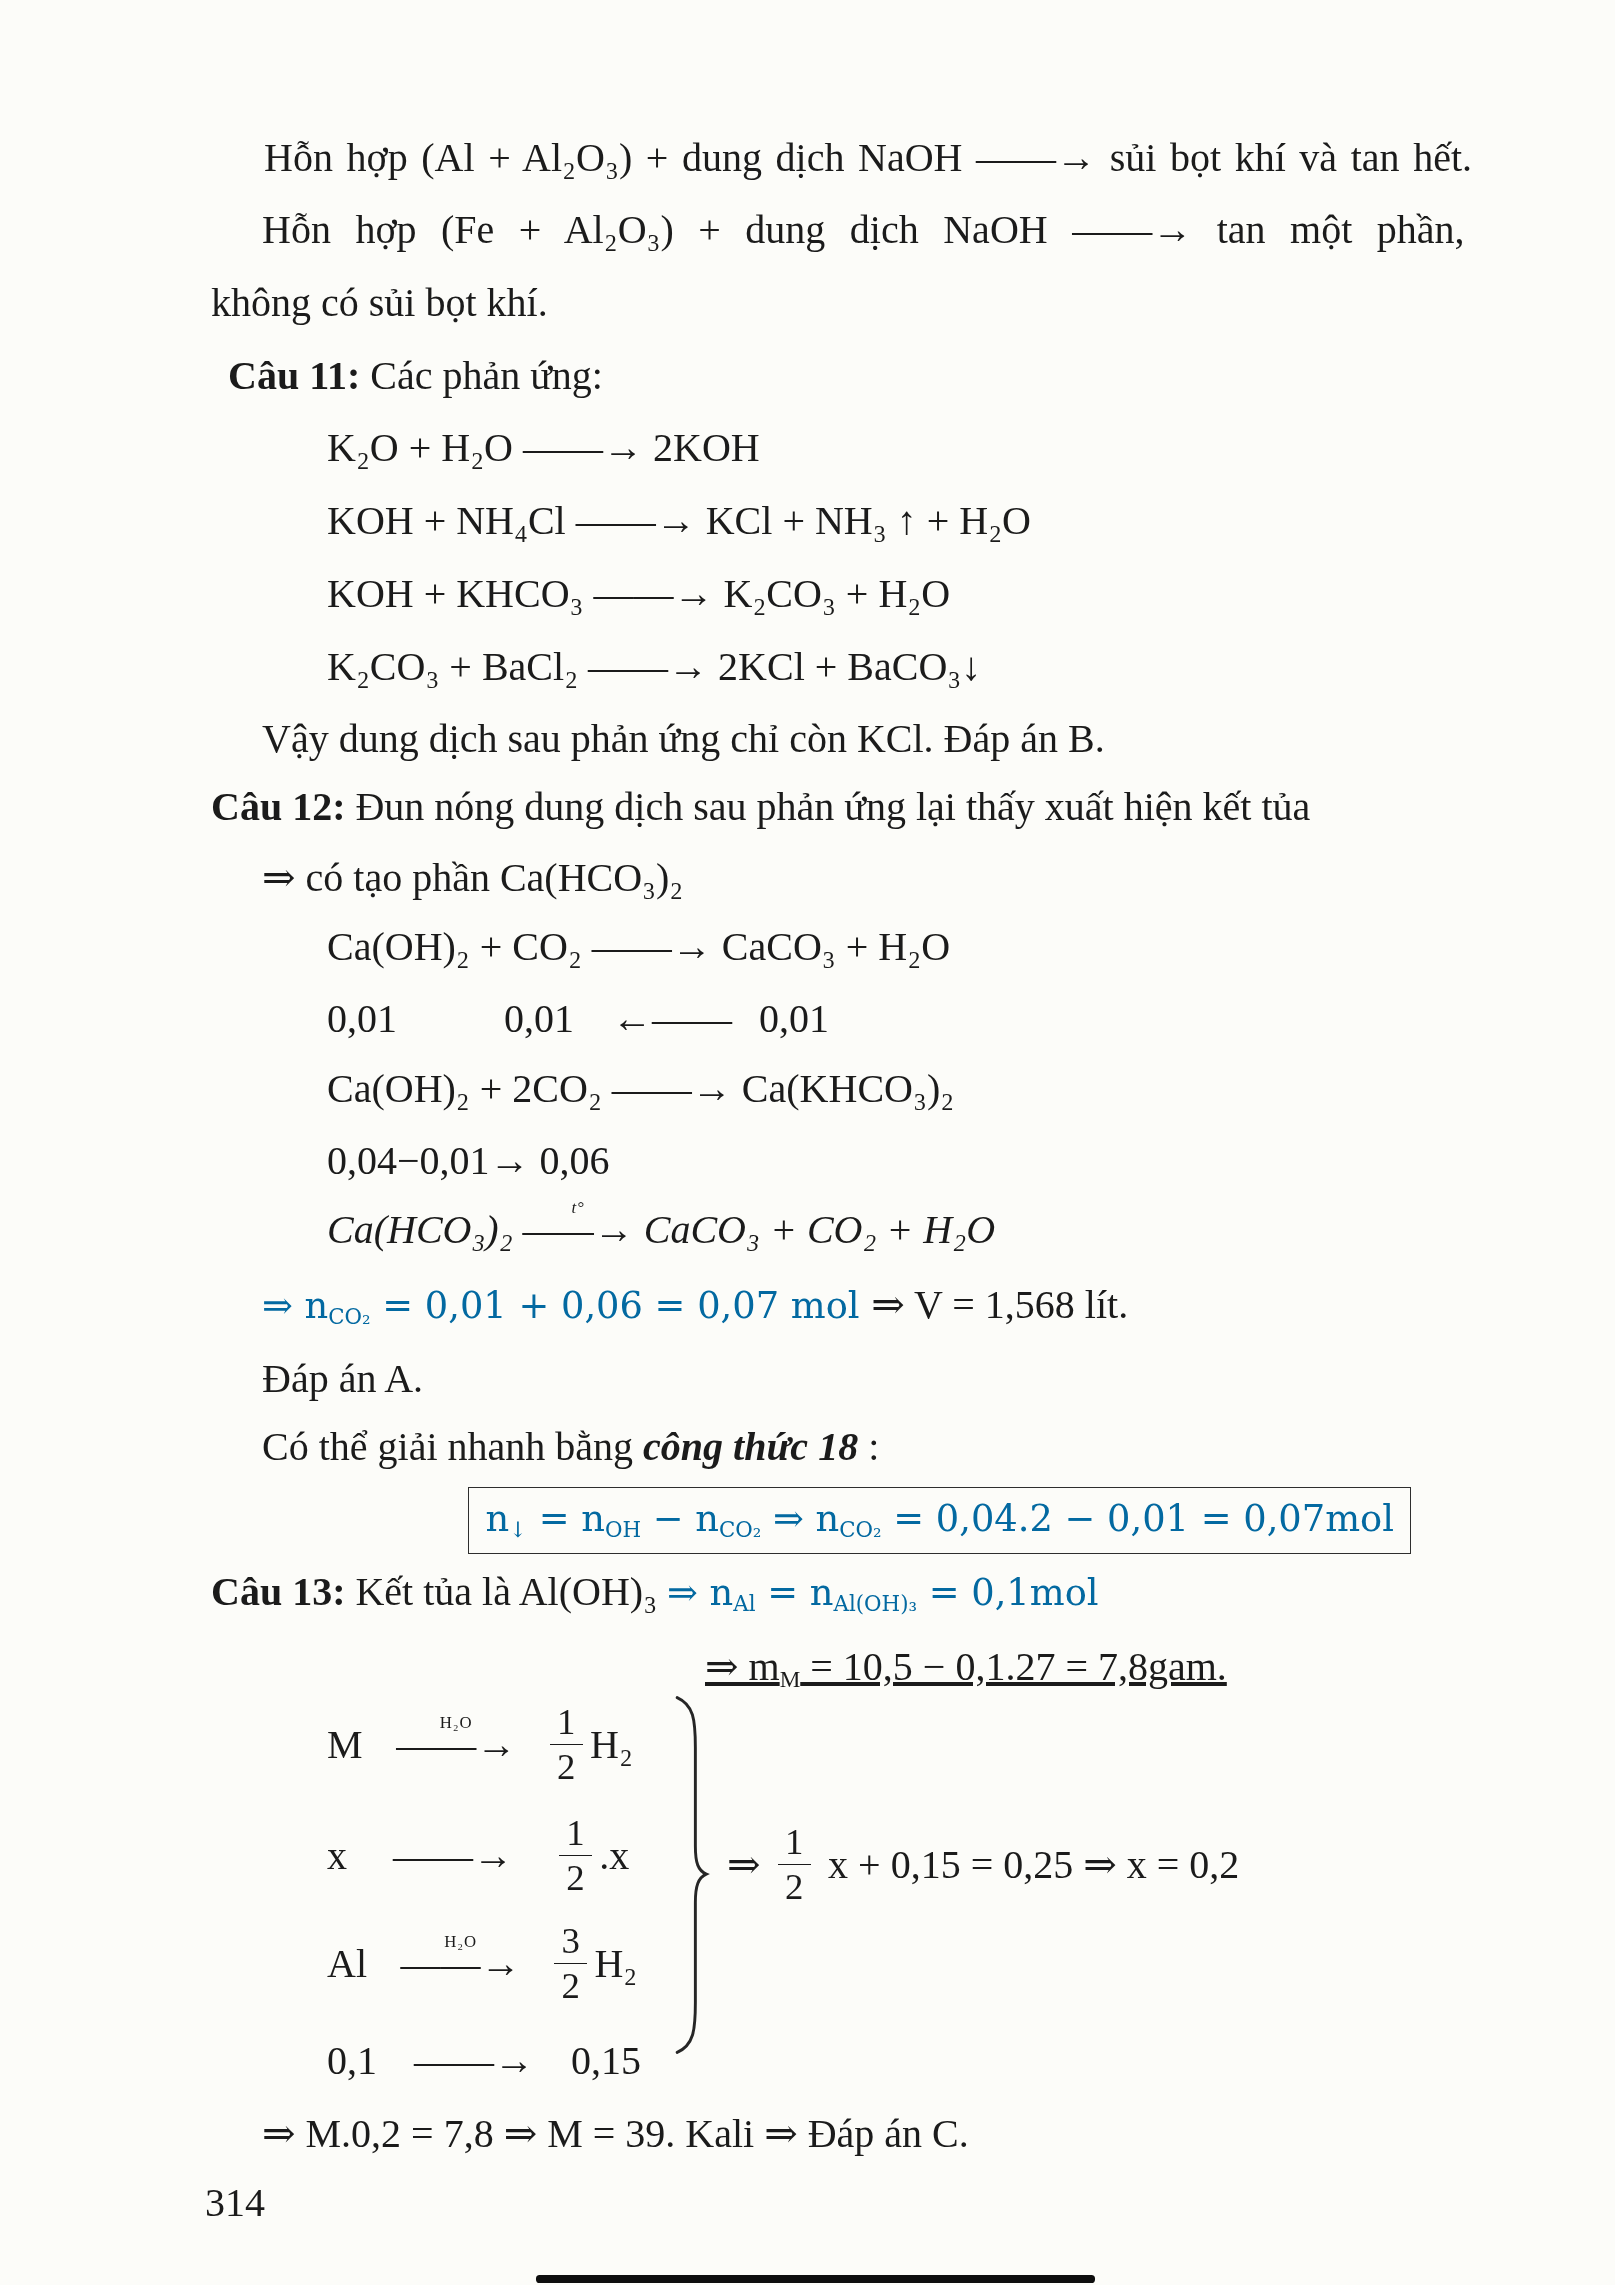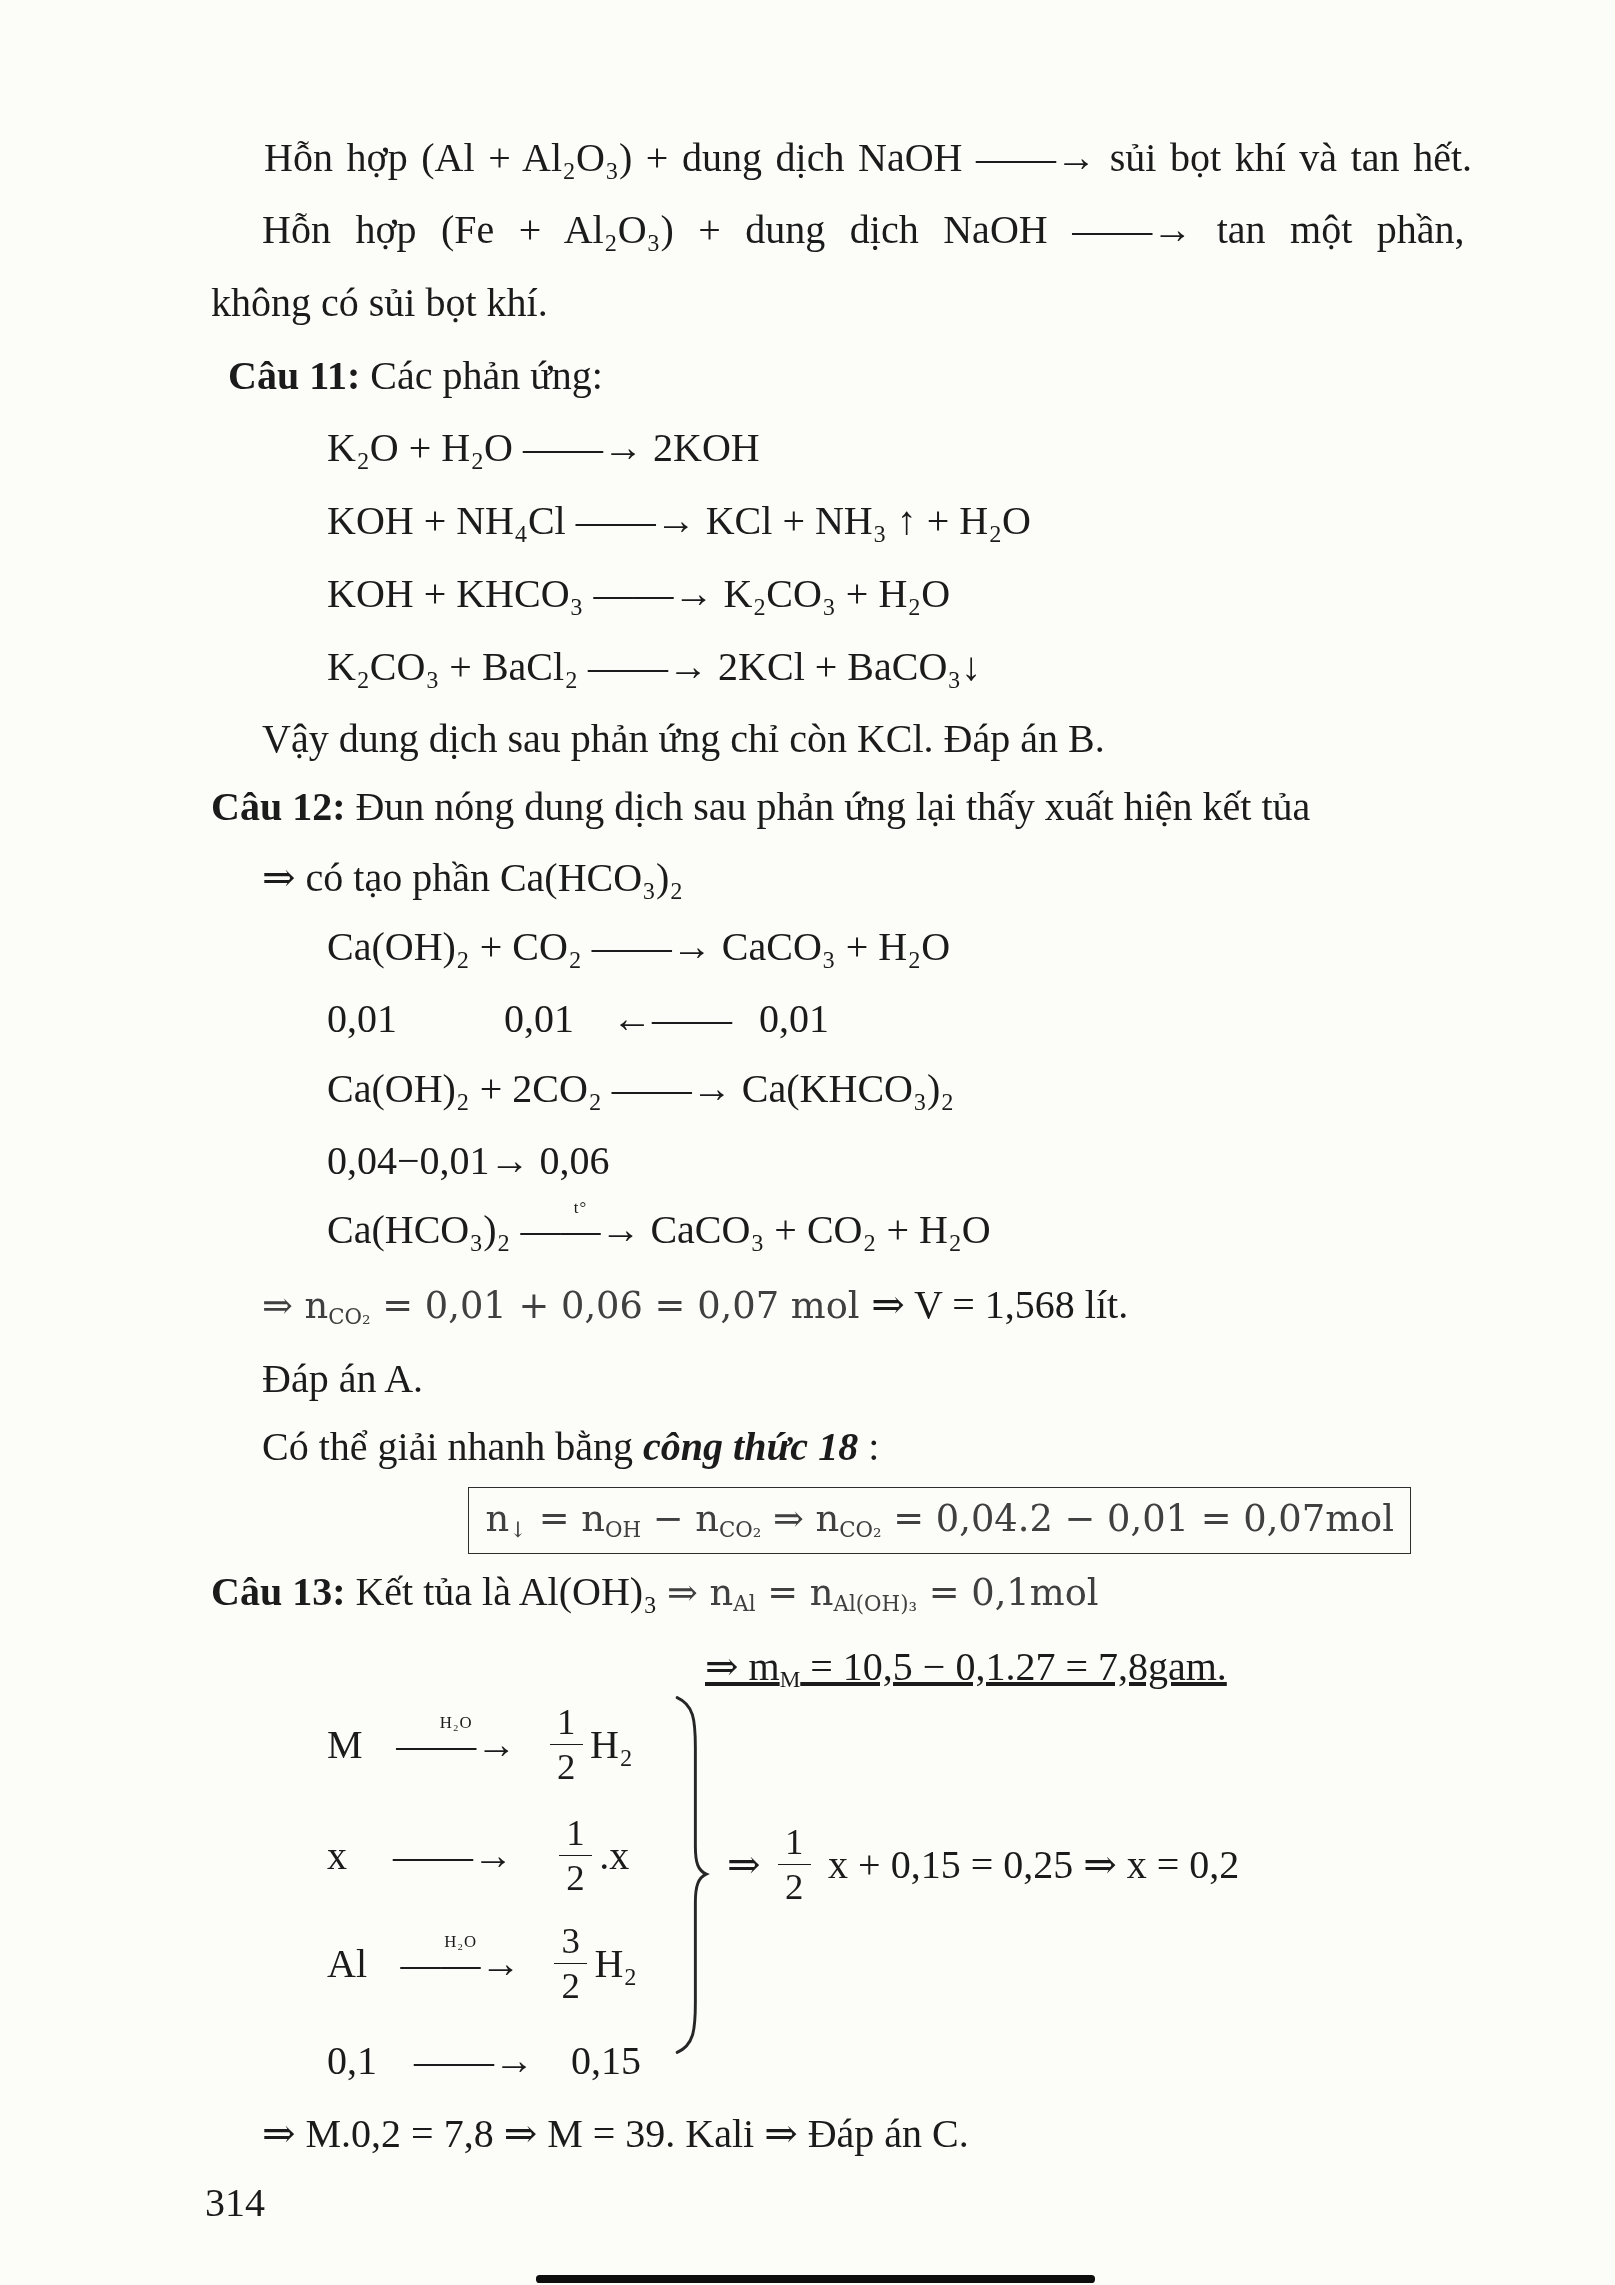--- a/index.html
+++ b/index.html
@@ -10,21 +10,21 @@
     height:2286px;
     background:#fcfcf9;
     font-family:"Liberation Serif","DejaVu Serif",serif;
     color:#1b1b1b;
     font-size:40px;
     overflow:hidden;
   }
   .line{position:absolute;white-space:nowrap;line-height:1.15;}
   .bold{font-weight:bold;}
   .bolditalic{font-weight:bold;font-style:italic;}
-  .math{font-family:"DejaVu Serif",serif;font-size:0.92em;color:#404040;}
+  .math{font-family:"DejaVu Serif",serif;font-size:0.92em;color:#0369a1;}
   sub.sb{font-size:0.58em;vertical-align:-0.3em;line-height:0;}
   .arrow-labeled{position:relative;display:inline-block;}
   .arrow-labeled .arrow-label{
     position:absolute;left:50%;top:-0.55em;transform:translateX(-50%);
     font-size:0.42em;white-space:nowrap;letter-spacing:0.9px;
   }
   .frac{
     display:inline-flex;flex-direction:column;align-items:center;
     vertical-align:middle;line-height:1.05;font-size:0.92em;
     margin:0 7.3px;position:relative;top:-0.12em;
@@ -63,21 +63,21 @@
   <div class="line" style="left:262px;top:855px;">⇒ có tạo phần Ca(HCO₃)₂</div>
   <div class="line" style="left:327px;top:924px;">Ca(OH)₂ + CO₂ ——→ CaCO₃ + H₂O</div>
 
   <div class="line" style="left:327px;top:996px;">
     <span>0,01</span><span style="margin-left:107px;">0,01</span><span style="margin-left:38px;">←——</span><span style="margin-left:27px;">0,01</span>
   </div>
 
   <div class="line" style="left:327px;top:1066px;">Ca(OH)₂ + 2CO₂ ——→ Ca(KHCO₃)₂</div>
   <div class="line" style="left:327px;top:1138px;">0,04−0,01→ 0,06</div>
 
-  <div class="line" style="left:327px;top:1207px;">
+  <div class="line" style="left:327px;top:1207px;font-style:italic;">
     <span>Ca(HCO₃)₂ </span><span class="arrow-labeled"><span class="arrow-label">t°</span><span>——→</span></span><span> CaCO₃ + CO₂ + H₂O</span>
   </div>
 
   <div class="line" style="left:262px;top:1282px;">
     <span class="math"><span>⇒ n</span><sub class="sb">CO₂</sub><span> = 0,01 + 0,06 = 0,07 mol </span></span><span>⇒ V = 1,568 lít.</span>
   </div>
 
   <div class="line" style="left:262px;top:1356px;">Đáp án A.</div>
 
   <div class="line" style="left:262px;top:1424px;">

